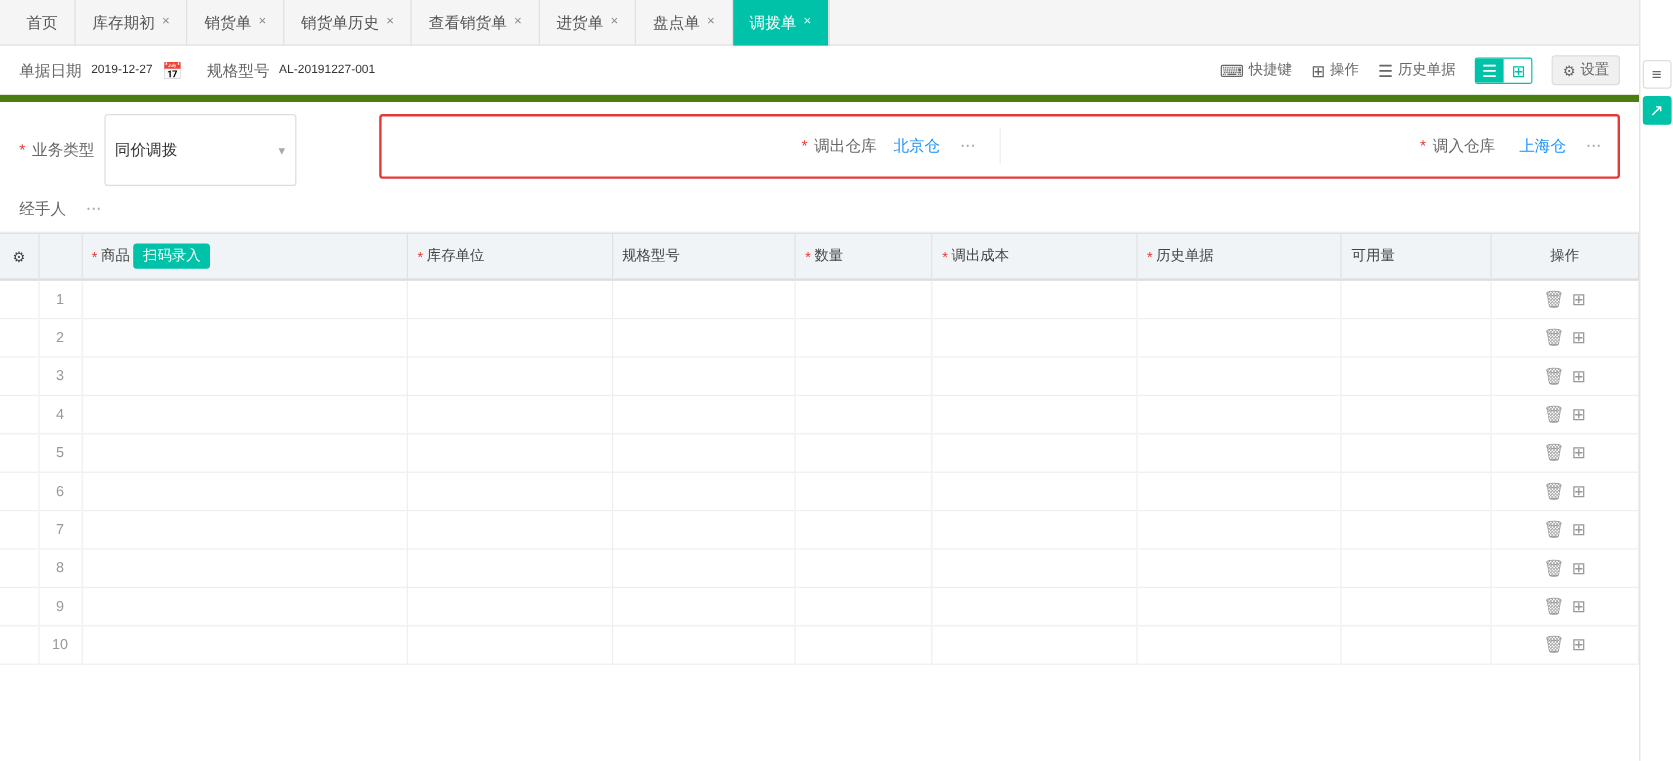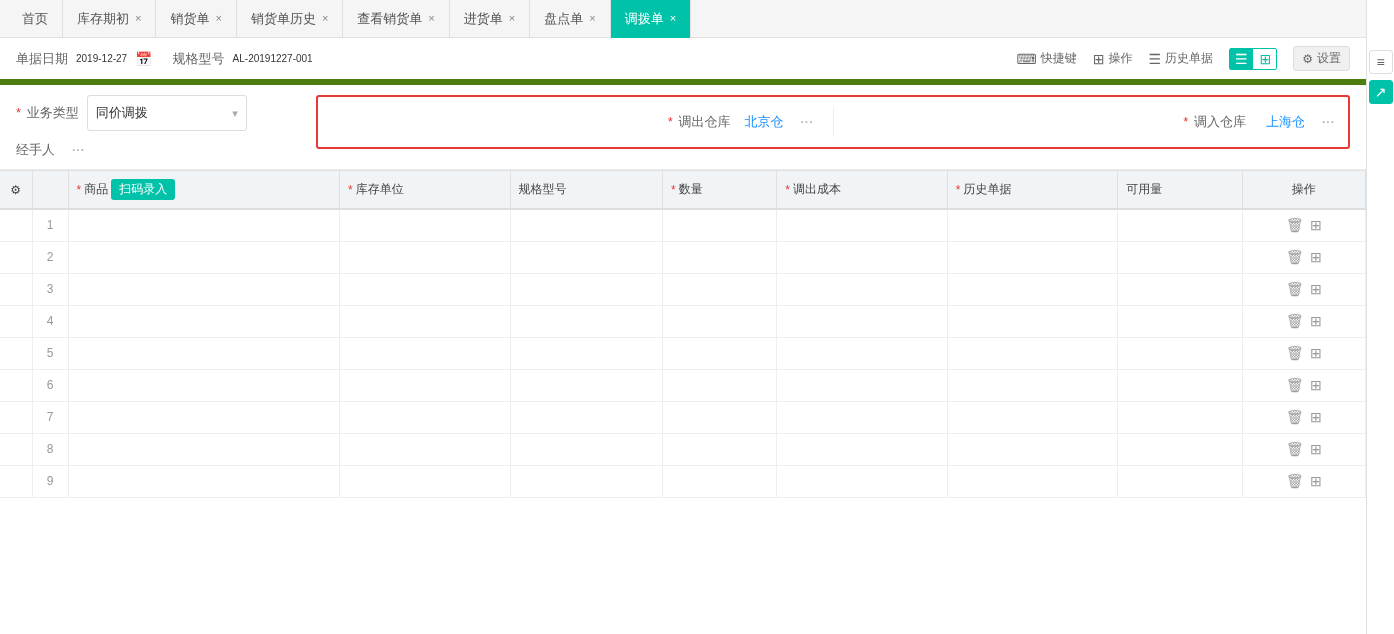--- a/index.html
+++ b/index.html
@@ -94,21 +94,21 @@
       padding: 10px 14px;
       display: flex; align-items: center;
       gap: 0;
     }
     .form-field { display: flex; align-items: center; gap: 8px; }
     .field-label { color: #666; white-space: nowrap; }
     .required-star { color: #e53935; margin-right: 2px; }
     .field-select {
       display: flex; align-items: center; gap: 4px;
       border: 1px solid #ddd; border-radius: 3px;
-      padding: 8px 8px; min-width: 160px; cursor: pointer;
+      padding: 20px 8px; min-width: 160px; cursor: pointer;
       background: #fff;
     }
     .field-select .chevron { color: #aaa; font-size: 11px; margin-left: auto; }
     .field-dots { color: #aaa; font-size: 16px; cursor: pointer; margin-left: 8px; letter-spacing: -1px; }
     .form-divider { width: 1px; background: #eee; height: 30px; margin: 0 20px; }
     .warehouse-field { display: flex; align-items: center; gap: 8px; flex: 1; justify-content: flex-end; }
 
     
     .table-container {
       flex: 1;
@@ -487,20 +487,37 @@
         <td></td>
         <td></td>
         <td></td>
         <td>
           <div class="op-cell">
             <span class="op-icon">🗑</span>
             <span class="op-icon">⊞</span>
           </div>
         </td>
       </tr>
+          <tr>
+        <td></td>
+        <td style="text-align:center; color:#999;">10</td>
+        <td></td>
+        <td></td>
+        <td></td>
+        <td></td>
+        <td></td>
+        <td></td>
+        <td></td>
+        <td>
+          <div class="op-cell">
+            <span class="op-icon">🗑</span>
+            <span class="op-icon">⊞</span>
+          </div>
+        </td>
+      </tr>
         </tbody>
     </table>
   </div>
 
 </div>
 
 <div class="right-sidebar">
   <div class="sidebar-icon-btn">
     <span>≡</span>
   </div>

